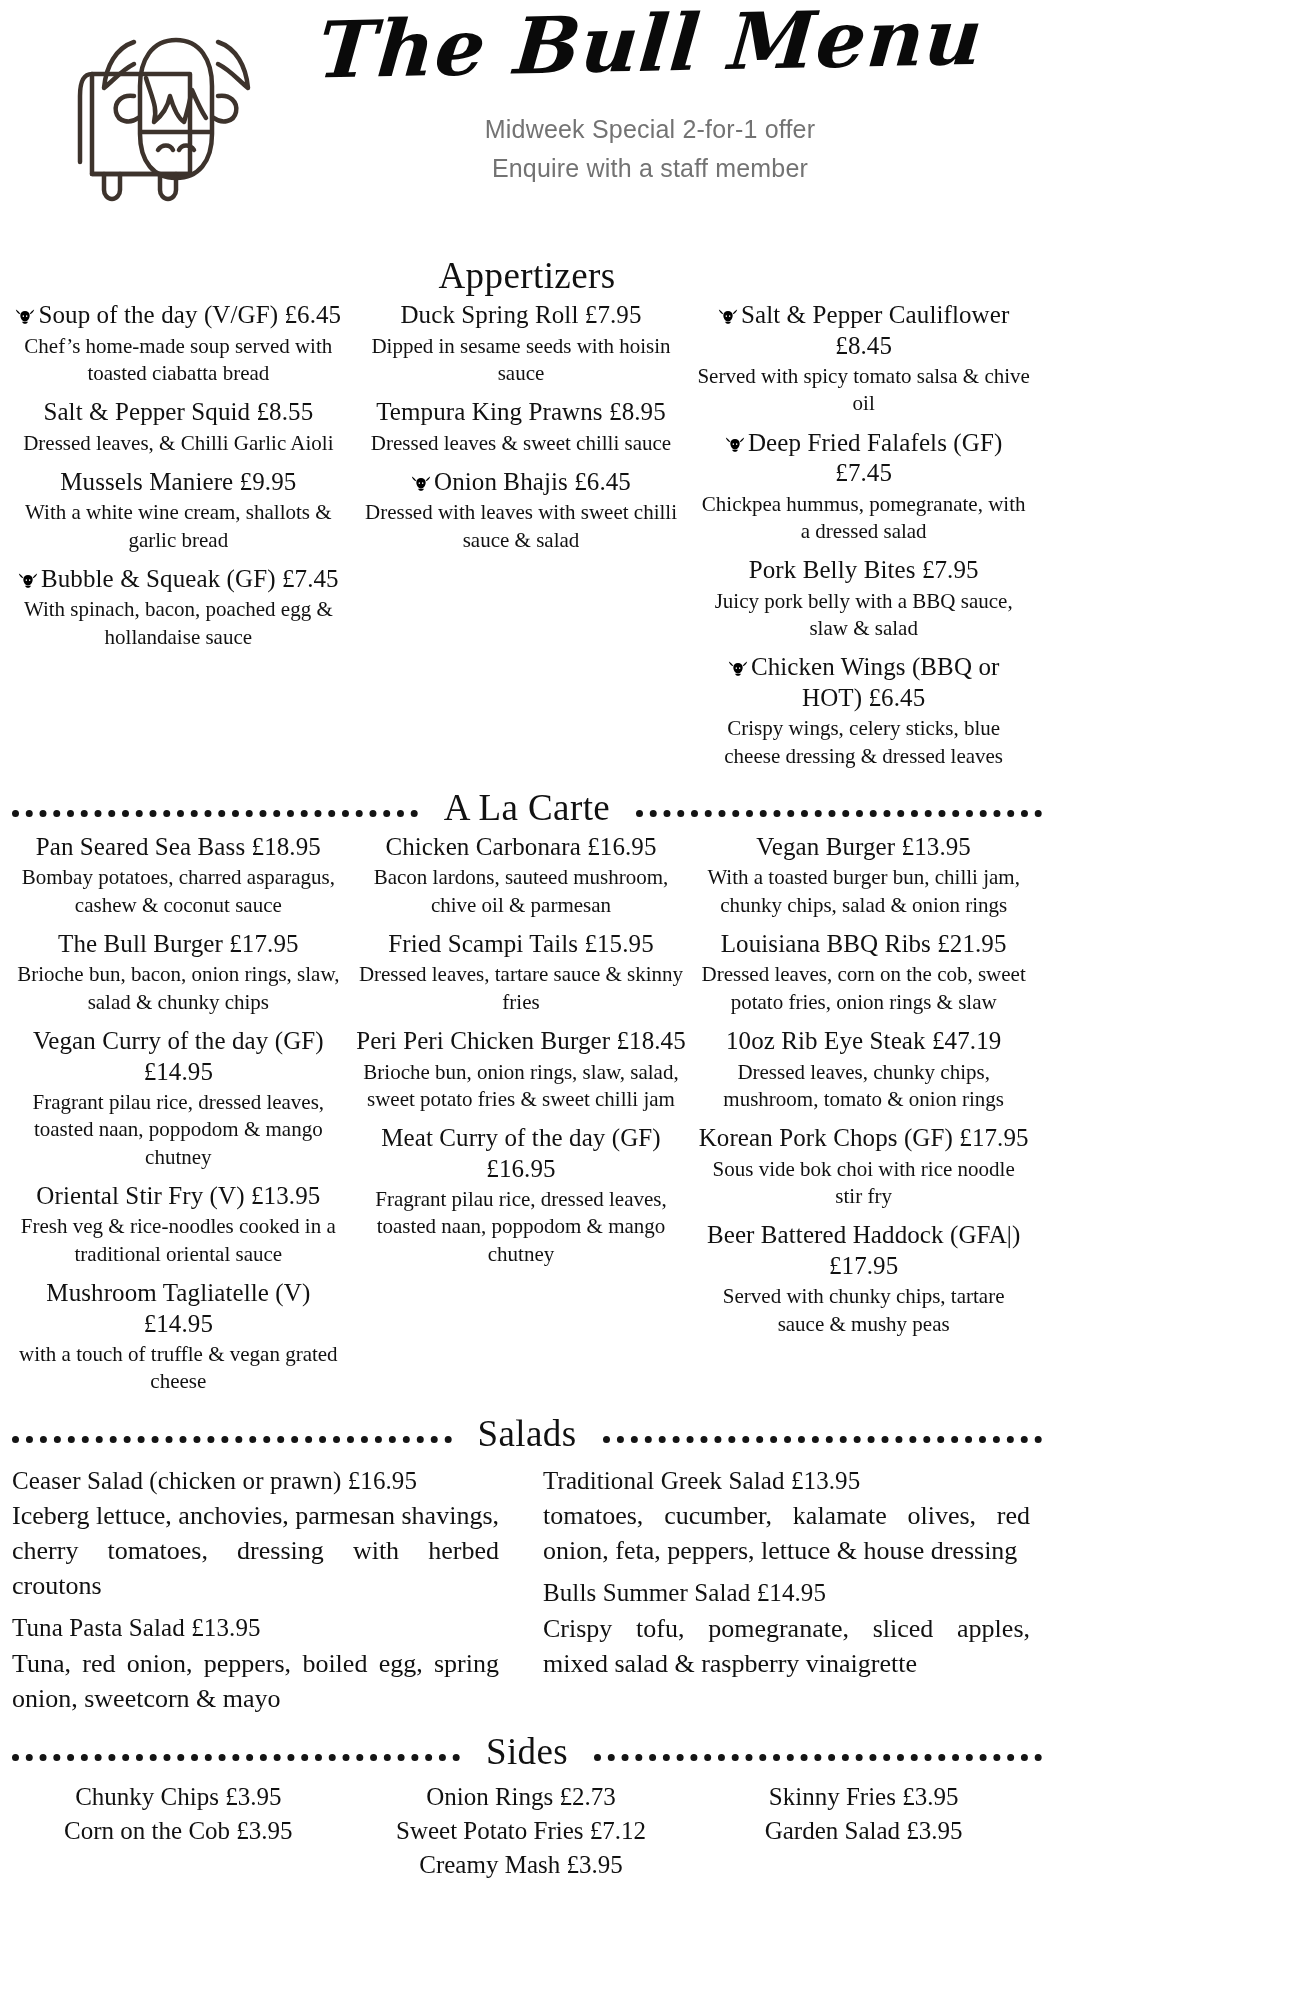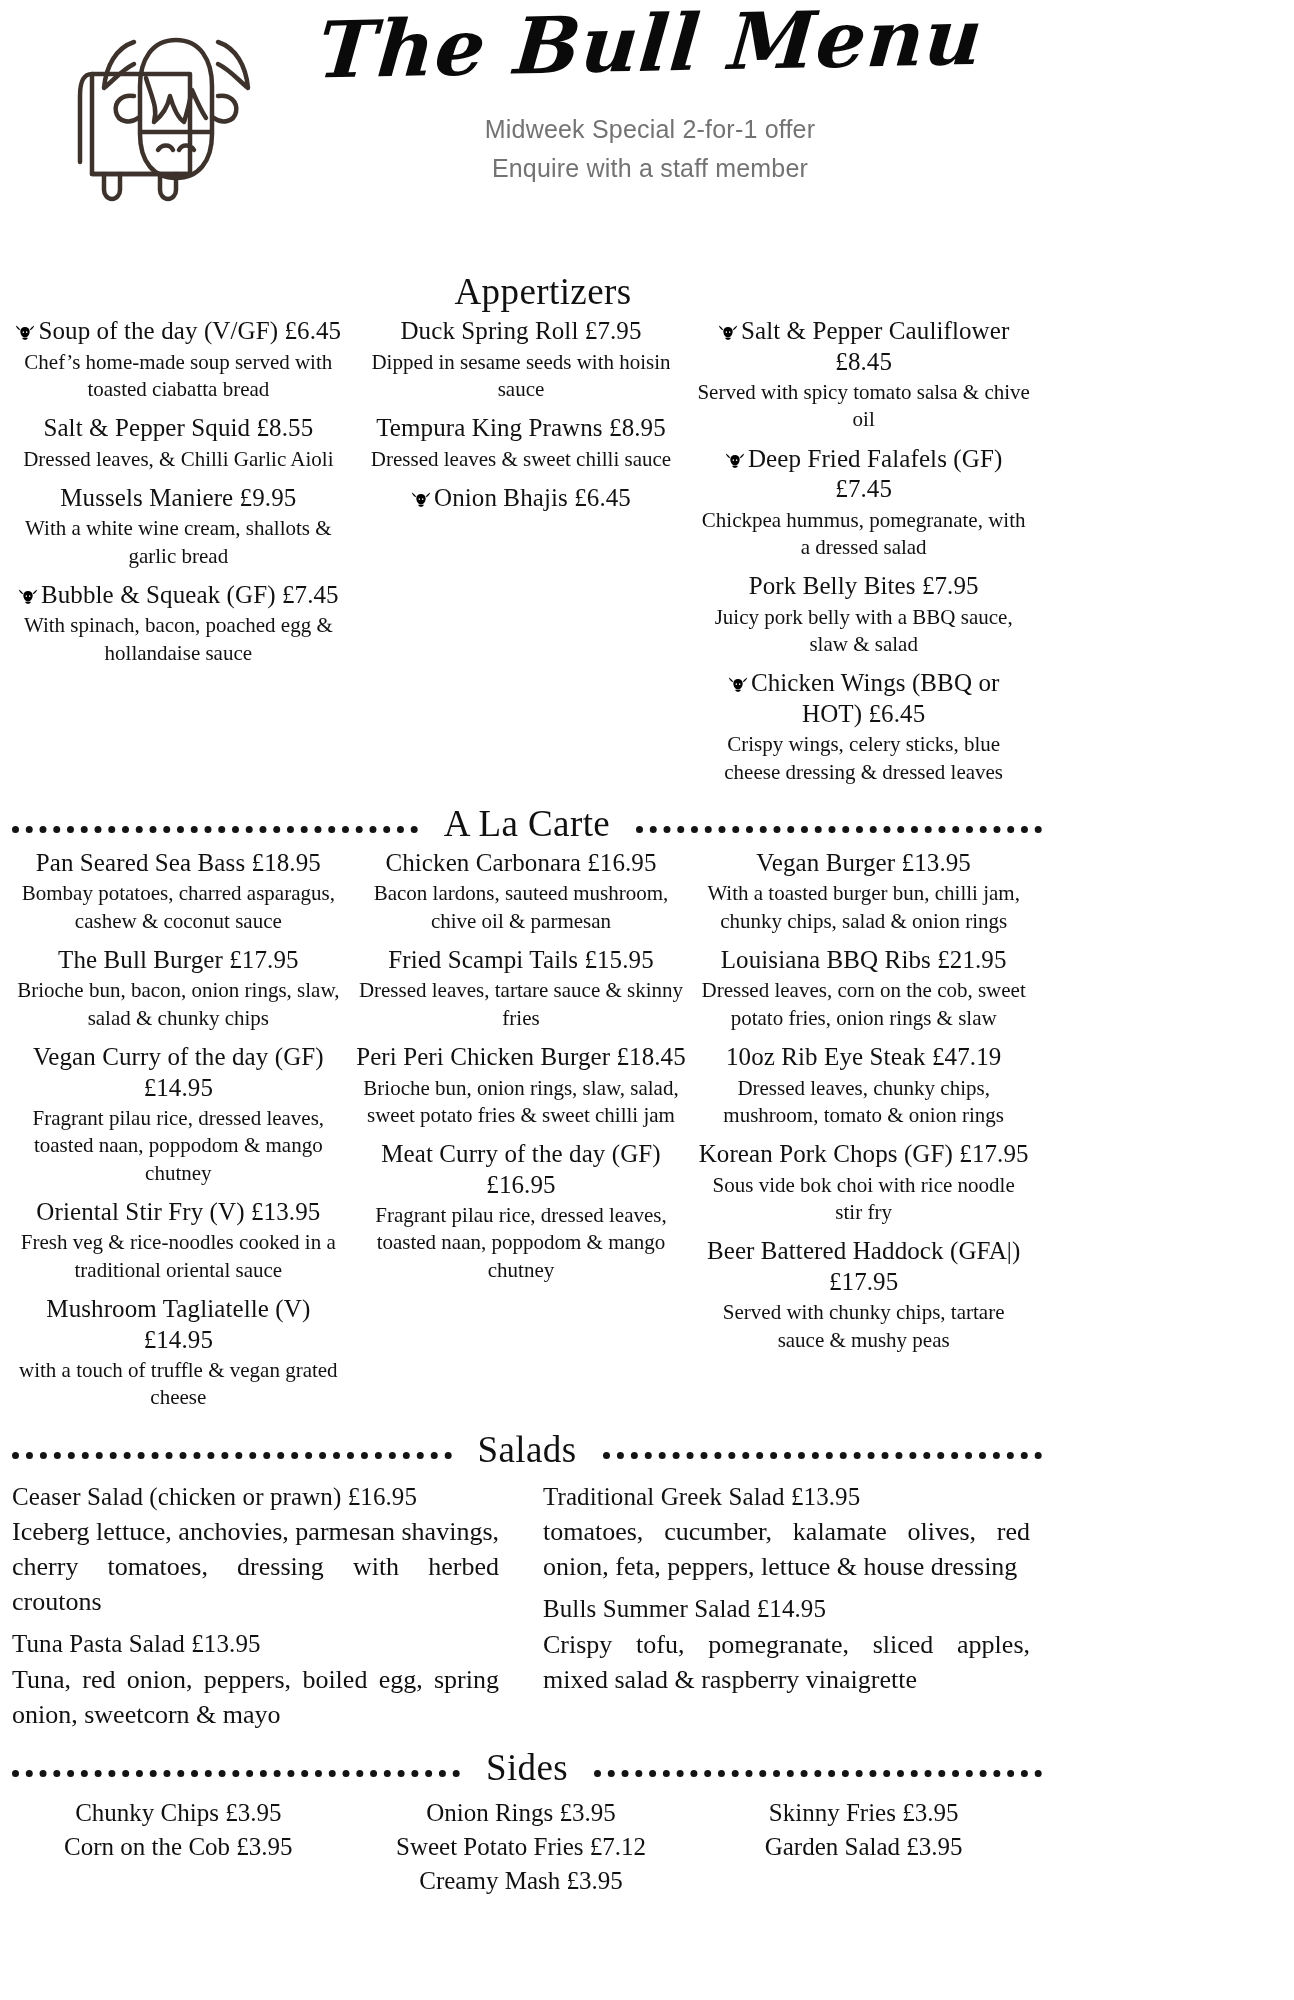--- a/index.html
+++ b/index.html
@@ -60,21 +60,21 @@
   }
   .promo div { white-space: nowrap; }
 
   
   .section-head {
     position: relative;
     display: flex;
     align-items: flex-end;
     justify-content: center;
     width: 1030px;
-    margin: 16px;
+    margin: 0;
     height: 44px;
   }
   .section-head .rule {
     flex: 1 1 auto;
     height: 0;
     border-bottom: 7px dotted #141414;
     margin-bottom: 9px;
   }
   .section-head .rule.left  { margin-right: 26px; }
   .section-head .rule.right { margin-left: 26px; }
@@ -231,20 +231,21 @@
           <div class="desc">Dressed leaves &amp; sweet chilli sauce</div>
         </div>
         <div class="item">
           <div class="name"><span class="bull"><svg width="20" height="17" viewBox="0 0 24 20">
                 <path fill="#000" d="M1 2c1.2 3.4 3 4.8 5.3 5.2C5.6 5.3 4.2 3.6 2 2.2 1.7 2 1.3 1.9 1 2z"></path>
                 <path fill="#000" d="M23 2c-1.2 3.4-3 4.8-5.3 5.2C18.4 5.3 19.8 3.6 22 2.2c.3-.2.7-.3 1-.2z"></path>
                 <path fill="#000" d="M12 3.5c3.3 0 5.6 2 5.6 5.1 0 2-.5 3.6-1.5 5-1 1.4-2.4 2.3-4.1 2.3s-3.1-.9-4.1-2.3c-1-1.4-1.5-3-1.5-5C6.4 5.5 8.7 3.5 12 3.5z"></path>
                 <path fill="#fff" d="M10 8.6c.5 0 .9.4.9 1s-.4 1-.9 1-.9-.4-.9-1 .4-1 .9-1zm4 0c.5 0 .9.4.9 1s-.4 1-.9 1-.9-.4-.9-1 .4-1 .9-1z"></path>
                 <path fill="#000" d="M8.6 16.2h6.8c-.4 1.6-1.7 2.6-3.4 2.6s-3-1-3.4-2.6z"></path>
               </svg></span><span>Onion Bhajis £6.45</span></div>
+          <div class="desc">Dressed with leaves with sweet chilli sauce &amp; salad</div>
         </div>
       </div>
       <div>
         <div class="item">
           <div class="name wrap"><span class="bull"><svg width="20" height="17" viewBox="0 0 24 20">
                 <path fill="#000" d="M1 2c1.2 3.4 3 4.8 5.3 5.2C5.6 5.3 4.2 3.6 2 2.2 1.7 2 1.3 1.9 1 2z"></path>
                 <path fill="#000" d="M23 2c-1.2 3.4-3 4.8-5.3 5.2C18.4 5.3 19.8 3.6 22 2.2c.3-.2.7-.3 1-.2z"></path>
                 <path fill="#000" d="M12 3.5c3.3 0 5.6 2 5.6 5.1 0 2-.5 3.6-1.5 5-1 1.4-2.4 2.3-4.1 2.3s-3.1-.9-4.1-2.3c-1-1.4-1.5-3-1.5-5C6.4 5.5 8.7 3.5 12 3.5z"></path>
                 <path fill="#fff" d="M10 8.6c.5 0 .9.4.9 1s-.4 1-.9 1-.9-.4-.9-1 .4-1 .9-1zm4 0c.5 0 .9.4.9 1s-.4 1-.9 1-.9-.4-.9-1 .4-1 .9-1z"></path>
                 <path fill="#000" d="M8.6 16.2h6.8c-.4 1.6-1.7 2.6-3.4 2.6s-3-1-3.4-2.6z"></path>
@@ -383,21 +384,21 @@
     <h2>Sides</h2>
     <span class="rule right"></span>
   </div>
 
   <div class="cols3" id="sec-sides">
       <div>
         <div class="side-item">Chunky Chips £3.95</div>
         <div class="side-item">Corn on the Cob £3.95</div>
       </div>
       <div>
-        <div class="side-item">Onion Rings £3.95</div>
+        <div class="side-item">Onion Rings £2.73</div>
         <div class="side-item">Sweet Potato Fries £7.12</div>
         <div class="side-item">Creamy Mash £3.95</div>
       </div>
       <div>
         <div class="side-item">Skinny Fries £3.95</div>
         <div class="side-item">Garden Salad £3.95</div>
       </div>
     </div>
 
 </div>

